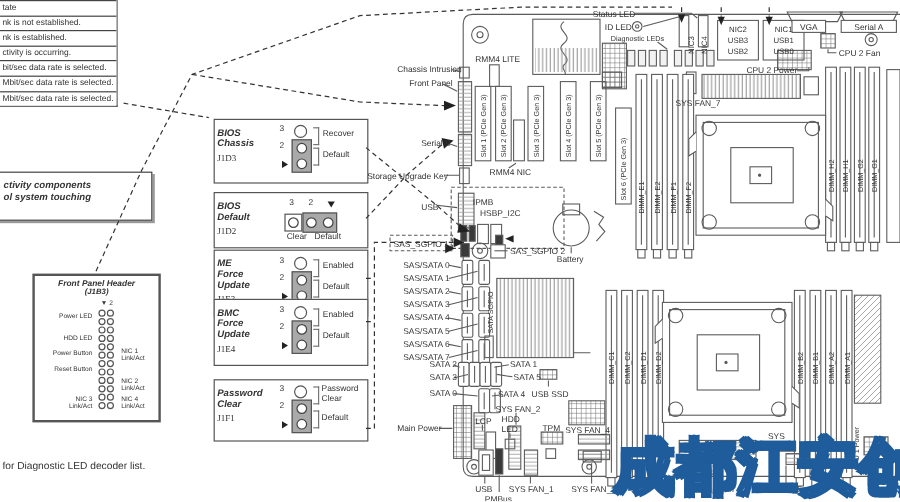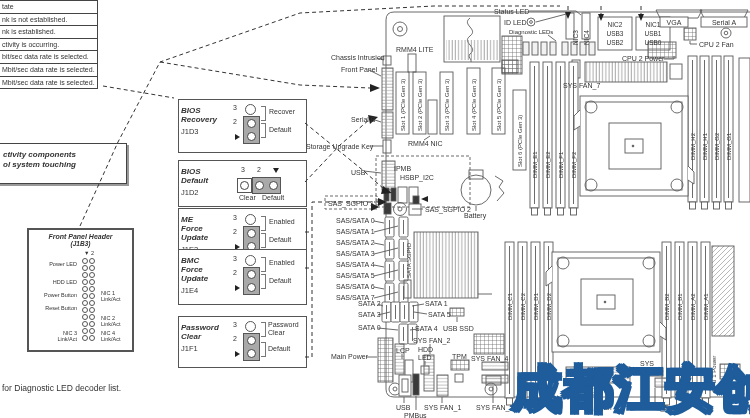--- a/index.html
+++ b/index.html
@@ -19,21 +19,21 @@
   .fph .ref{font-weight:bold;font-style:italic;font-size:6.5px;text-align:center;}
   .fph .grid{position:absolute;left:52px;top:27px;display:grid;grid-template-columns:repeat(2,7px);grid-auto-rows:7px;}
   .fph .grid i{width:4.5px;height:4.5px;border:1px solid #555;border-radius:50%;display:block;margin:0.5px;}
   .fph .lab{position:absolute;font-size:5.5px;line-height:6px;white-space:nowrap;}
   .fph .lab.r{text-align:right;width:44px;left:4px;}
   .fph .mark{position:absolute;font-size:5.5px;left:55px;top:20px;}
   
   .jbox{position:absolute;left:178px;width:127px;border:1.5px solid #555;background:#fff;}
   .jbox .tt{position:absolute;left:2px;top:6px;width:56px;text-align:left;
             font-weight:bold;font-style:italic;font-size:8px;line-height:9px;}
-  .jbox .rf{font-style:normal;font-weight:normal;font-size:7.5px;margin-top:3px;}
+  .jbox .rf{font-style:normal;font-weight:normal;font-size:7.5px;margin-top:3px;font-family:Liberation Serif, serif;}
   .jv{position:absolute;left:64px;top:4px;width:15px;}
   .jv .p3{width:9px;height:9px;border:1px solid #555;border-radius:50%;margin:0 auto 1px auto;background:#fff;}
   .jv .blk{width:15px;height:26px;background:#a9a9a9;border:1px solid #555;display:flex;flex-direction:column;
            justify-content:space-around;align-items:center;}
   .jv .blk i{width:7px;height:7px;border:1px solid #444;border-radius:50%;background:#fff;display:block;}
   .jnum{position:absolute;font-size:7px;}
   .jarrow{position:absolute;width:0;height:0;border-left:5px solid #222;border-top:3.5px solid transparent;border-bottom:3.5px solid transparent;}
   .jbr{position:absolute;width:4px;height:13px;border:1px solid #777;border-left:none;}
   .jopt{position:absolute;font-size:7px;white-space:nowrap;}
   
@@ -120,21 +120,21 @@
     </div>
     <div class="lab" style="left:72px;top:100px">
       <div>NIC 4</div>
         <div>Link/Act</div>
     </div>
   </div>
 
   <div class="jbox" style="top:99px;height:52px">
     <div class="tt">
       <div>BIOS</div>
-        <div>Recovery</div>
+        <div>Chassis</div>
       <div class="rf">J1D3</div>
     </div>
     <span class="jnum" style="left:54px;top:4px">3</span>
     <span class="jnum" style="left:54px;top:18px">2</span>
     <div class="jv">
       <div class="p3"></div>
         <div class="blk">
           <i></i>
           <i></i>
         </div>

